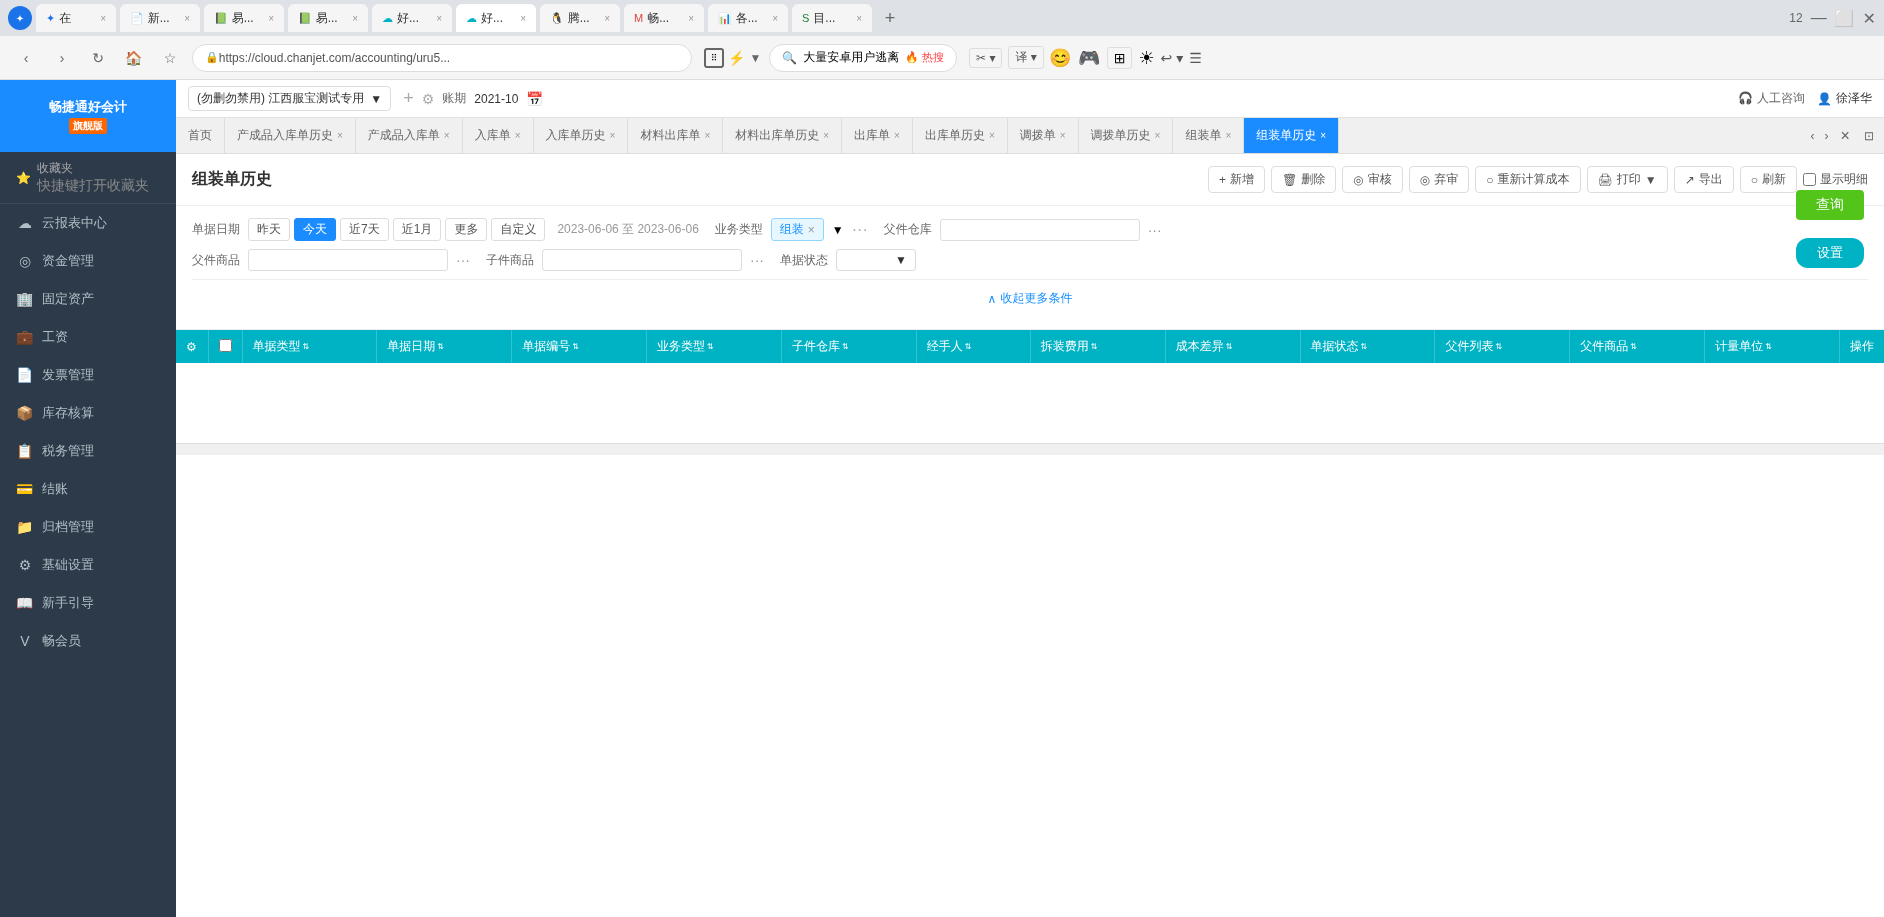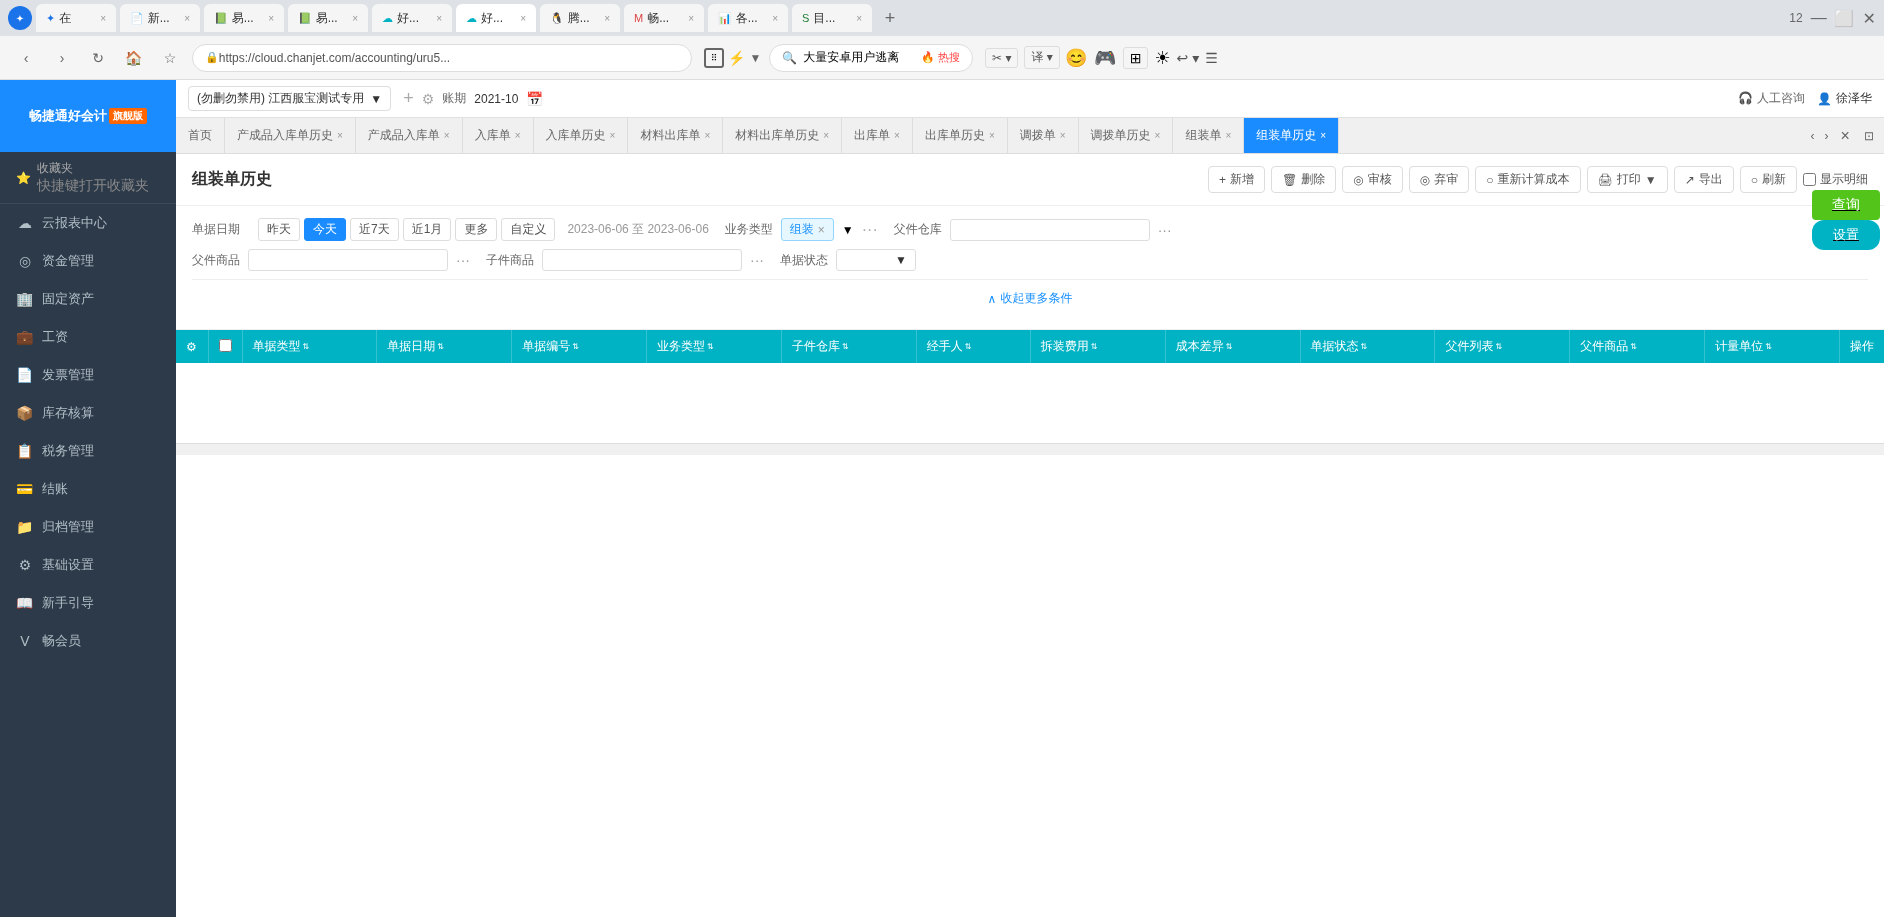--- a/index.html
+++ b/index.html
@@ -14,21 +14,21 @@
     .browser-controls { height: 44px; background: #f5f5f5; display: flex; align-items: center; padding: 0 12px; gap: 8px; border-bottom: 1px solid #ddd; }
     .nav-btn { width: 28px; height: 28px; display: flex; align-items: center; justify-content: center; color: #666; cursor: pointer; border-radius: 50%; font-size: 14px; }
     .address-bar { flex: 1; height: 28px; background: #fff; border: 1px solid #ddd; border-radius: 20px; padding: 0 12px; display: flex; align-items: center; color: #555; font-size: 12px; max-width: 500px; }
     .search-box { height: 28px; background: #fff; border: 1px solid #ddd; border-radius: 20px; padding: 0 12px; display: flex; align-items: center; gap: 6px; min-width: 180px; }
 
     
     .app-wrapper { display: flex; height: calc(917px - 80px); }
 
     
     .sidebar { width: 176px; background: #2d3a4a; display: flex; flex-direction: column; flex-shrink: 0; }
-    .sidebar-logo { height: 72px; background: #1a8cff; display: flex; flex-direction: row; align-items: center; justify-content: center; color: #fff; font-size: 13px; font-weight: bold; gap: 2px; }
+    .sidebar-logo { height: 72px; background: #1a8cff; display: flex; flex-direction: column; align-items: center; justify-content: center; color: #fff; font-size: 13px; font-weight: bold; gap: 2px; }
     .sidebar-logo-sub { font-size: 10px; background: #ff6600; padding: 1px 4px; border-radius: 2px; }
     .sidebar-fav { padding: 8px 16px; color: #aaa; font-size: 12px; cursor: pointer; display: flex; align-items: center; gap: 6px; border-bottom: 1px solid #3a4a5c; }
     .sidebar-nav { flex: 1; overflow-y: auto; }
     .nav-item { display: flex; align-items: center; gap: 8px; padding: 10px 16px; color: #b0bec5; font-size: 13px; cursor: pointer; }
     .nav-item .nav-icon { width: 18px; height: 18px; display: flex; align-items: center; justify-content: center; font-size: 14px; flex-shrink: 0; }
 
     
     .main-content { flex: 1; display: flex; flex-direction: column; overflow: hidden; }
 
     
@@ -56,21 +56,21 @@
     .page-title { font-size: 16px; font-weight: bold; color: #333; }
     .page-actions { margin-left: auto; display: flex; align-items: center; gap: 6px; }
     .action-btn { display: flex; align-items: center; gap: 4px; padding: 4px 10px; border: 1px solid #ddd; border-radius: 4px; font-size: 12px; color: #555; cursor: pointer; background: #fff; }
     .checkbox-label { display: flex; align-items: center; gap: 4px; font-size: 12px; color: #555; }
 
     
     .filter-area { padding: 12px 16px; border-bottom: 1px solid #eee; }
     .filter-row { display: flex; align-items: center; gap: 16px; margin-bottom: 8px; }
     .filter-item { display: flex; align-items: center; gap: 8px; }
     .filter-label { font-size: 12px; color: #666; white-space: nowrap; }
-    .filter-date-btns { display: flex; align-items: flex-end; gap: 4px; margin-left: 10px; }
+    .filter-date-btns { display: flex; align-items: flex-end; gap: 4px; }
     .date-btn { padding: 2px 8px; border: 1px solid #ddd; border-radius: 3px; font-size: 12px; color: #555; cursor: pointer; background: #fff; }
     .date-btn.active { background: #1a8cff; color: #fff; border-color: #1a8cff; }
     .date-range { font-size: 12px; color: #999; margin-left: 4px; }
     .filter-tag { display: inline-flex; align-items: center; gap: 4px; background: #e6f7ff; border: 1px solid #91d5ff; border-radius: 3px; padding: 2px 8px; font-size: 12px; color: #1890ff; }
     .filter-tag-close { cursor: pointer; color: #999; }
     .filter-select { display: flex; align-items: center; border: 1px solid #ddd; border-radius: 3px; padding: 3px 8px; font-size: 12px; color: #333; background: #fff; min-width: 80px; cursor: pointer; gap: 4px; }
     .filter-input { border: 1px solid #ddd; border-radius: 3px; padding: 3px 8px; font-size: 12px; color: #333; background: #fff; min-width: 120px; }
     .dots-btn { color: #999; cursor: pointer; font-size: 14px; }
     .collapse-btn { display: flex; align-items: center; gap: 4px; color: #1890ff; font-size: 12px; cursor: pointer; padding: 6px 0; }
 
@@ -177,21 +177,21 @@
 
   <div style="display:flex;align-items:center;gap:4px;margin-left:4px;">
     <div style="width:20px;height:20px;border:2px solid #666;border-radius:3px;display:flex;align-items:center;justify-content:center;font-size:9px;cursor:pointer;">⠿</div>
     <div style="font-size:14px;color:#f90;cursor:pointer;">⚡</div>
     <div style="font-size:12px;color:#666;cursor:pointer;">▼</div>
   </div>
 
   <div class="search-box">
     <span>🔍</span>
     <span>大量安卓用户逃离</span>
-    <span style="color:#f44;font-size:11px;margin-left:16px;">🔥 热搜</span>
+    <span style="color:#f44;font-size:11px;margin-left:0;">🔥 热搜</span>
   </div>
 
   <div style="display:flex;align-items:center;gap:6px;margin-left:4px;">
     <div style="font-size:12px;color:#555;cursor:pointer;border:1px solid #ddd;padding:2px 6px;border-radius:3px;">✂ ▾</div>
     <div style="font-size:12px;color:#555;cursor:pointer;border:1px solid #ddd;padding:2px 6px;border-radius:3px;">译 ▾</div>
     <div style="font-size:18px;cursor:pointer;">😊</div>
     <div style="font-size:18px;cursor:pointer;">🎮</div>
     <div style="font-size:14px;cursor:pointer;border:1px solid #ddd;padding:2px 6px;border-radius:3px;">⊞</div>
     <div style="font-size:18px;cursor:pointer;">☀</div>
     <div style="font-size:14px;color:#555;cursor:pointer;">↩ ▾</div>
@@ -454,21 +454,21 @@
         </div>
 
 
         <div style="text-align:center;padding:4px 0;border-top:1px solid #eee;">
           <div class="collapse-btn" style="display:inline-flex;">
             <span>∧</span>
             <span>收起更多条件</span>
           </div>
         </div>
 
-        <div style="position:absolute;right:4px;top:190px;display:flex;flex-direction:column;gap:0;text-decoration:underline;">
+        <div style="position:absolute;right:20px;top:190px;display:flex;flex-direction:column;gap:18px;">
           <button class="green-btn">查询</button>
           <button class="teal-btn">设置</button>
         </div>
       </div>
 
       <div style="overflow-x:auto;">
         <table class="data-table">
           <thead class="table-header">
             <tr>
               <th class="th-gear">⚙</th>

